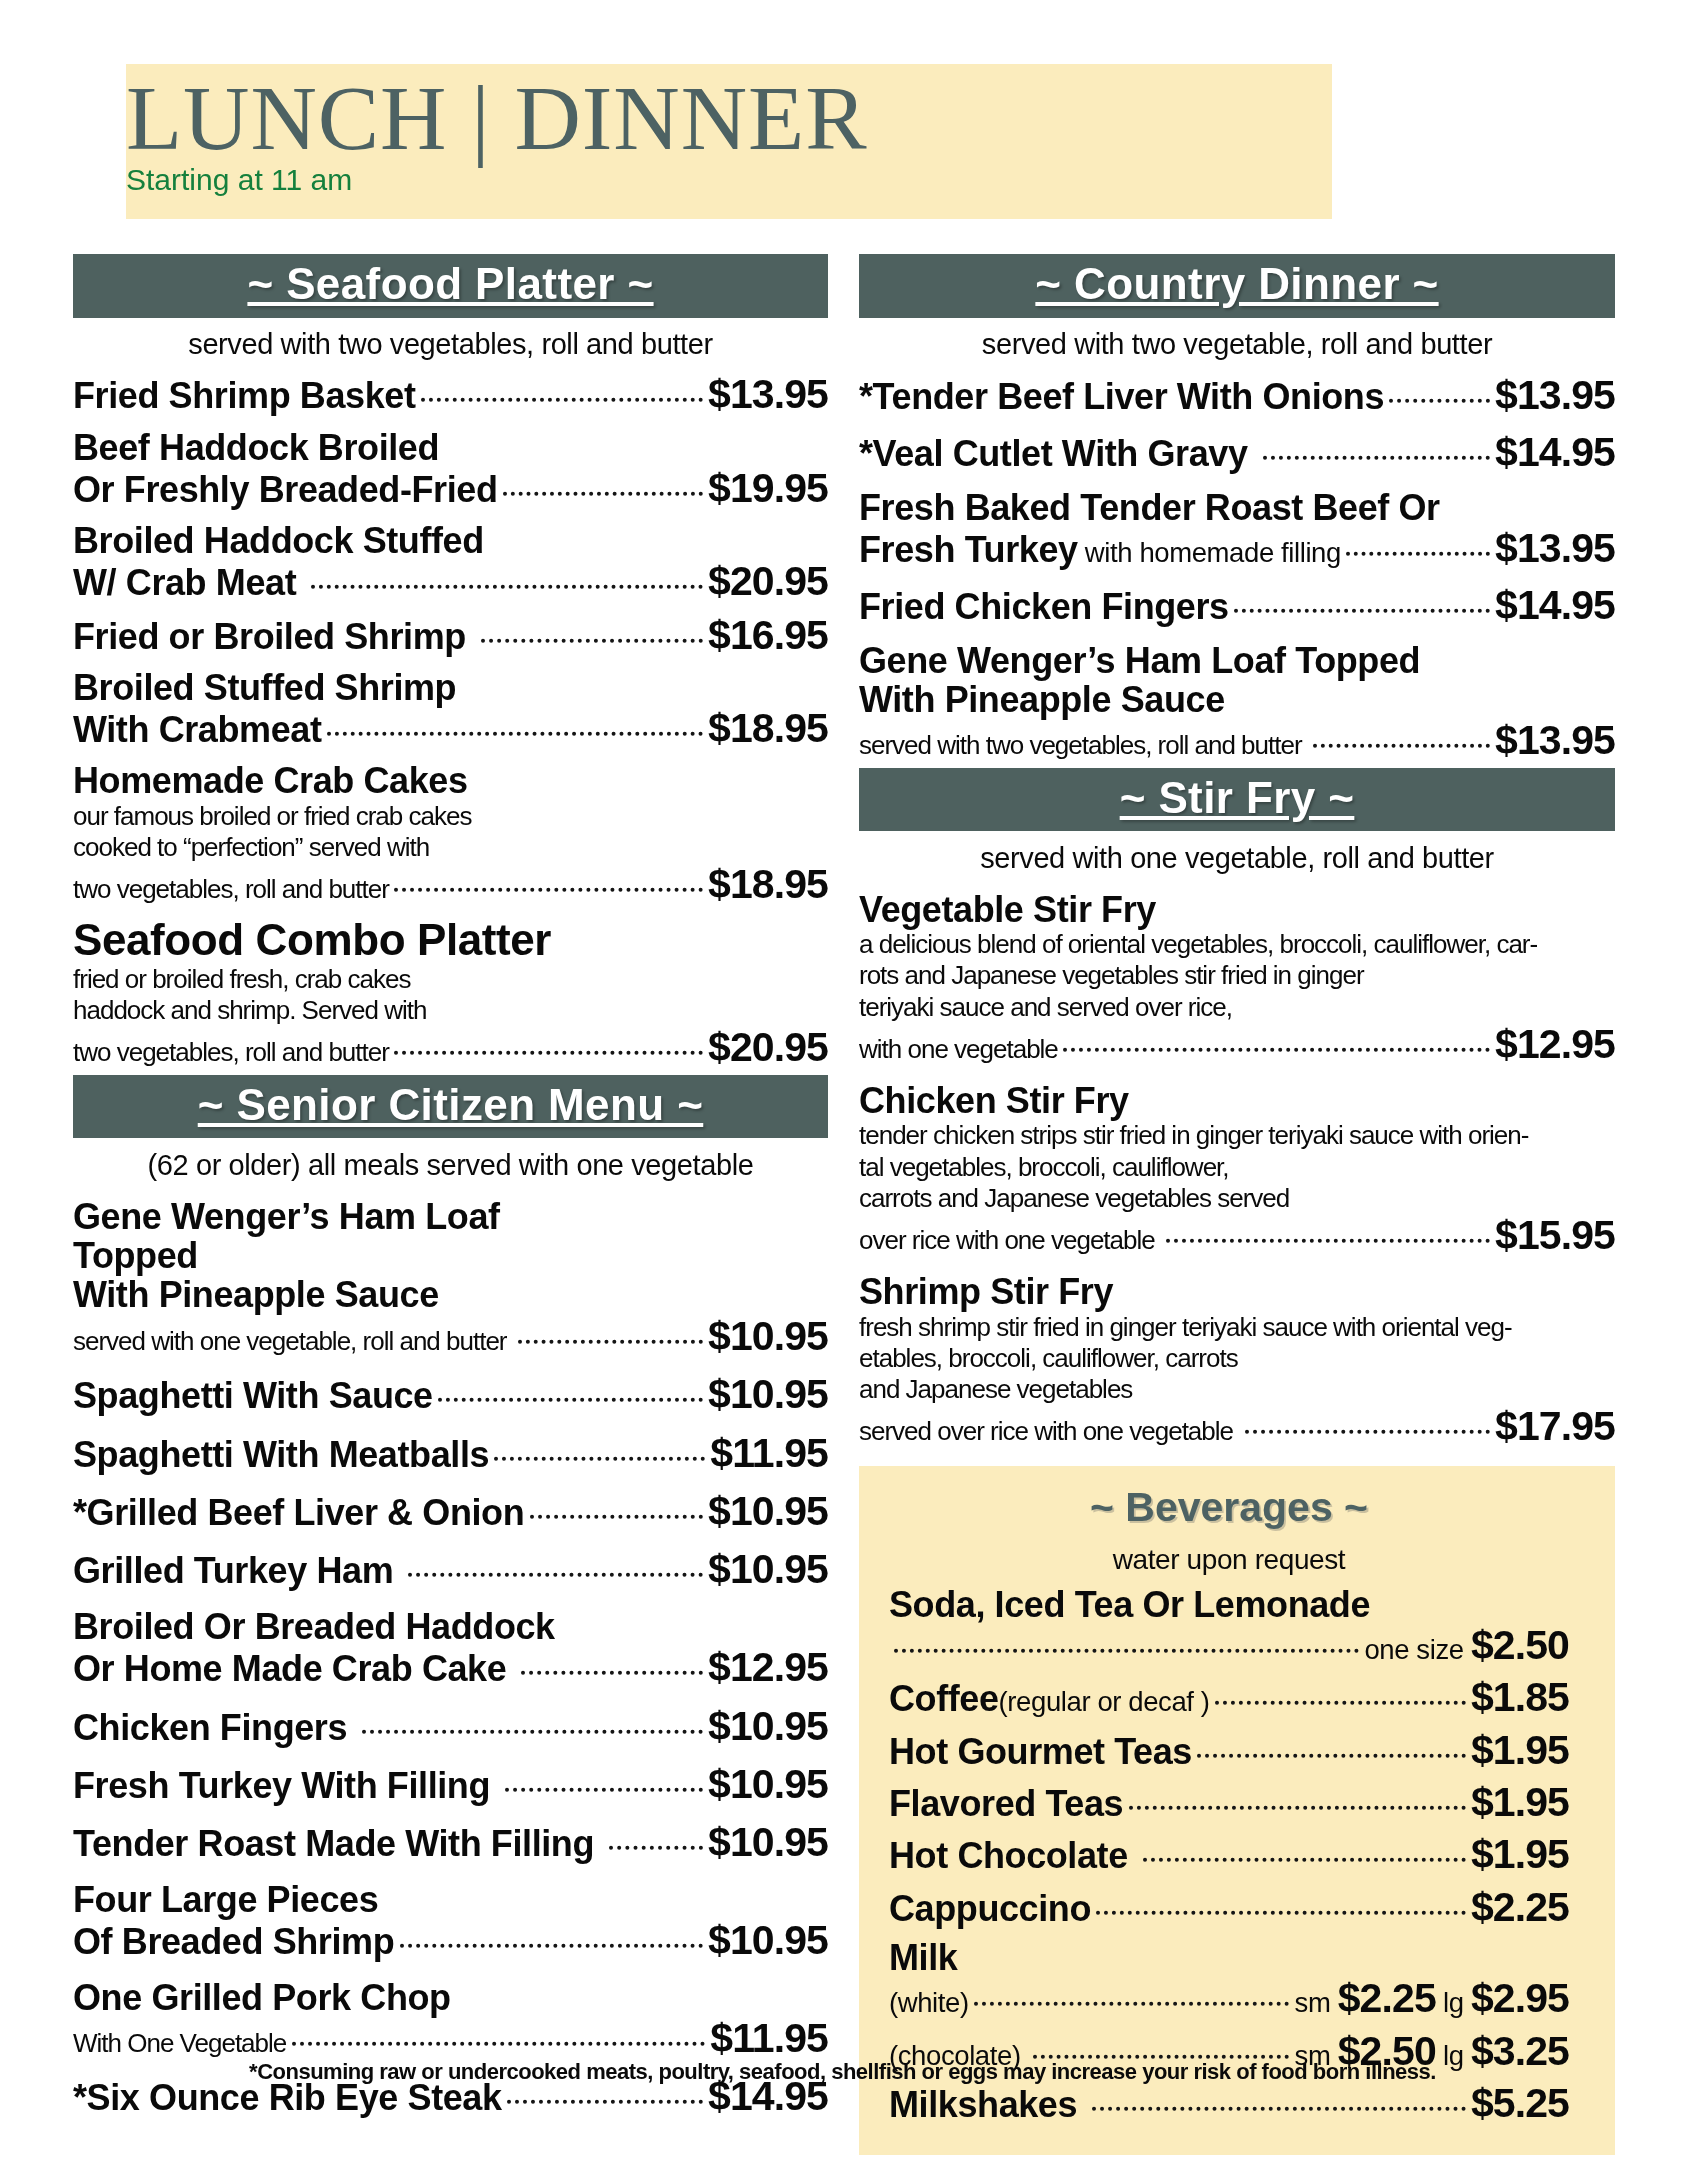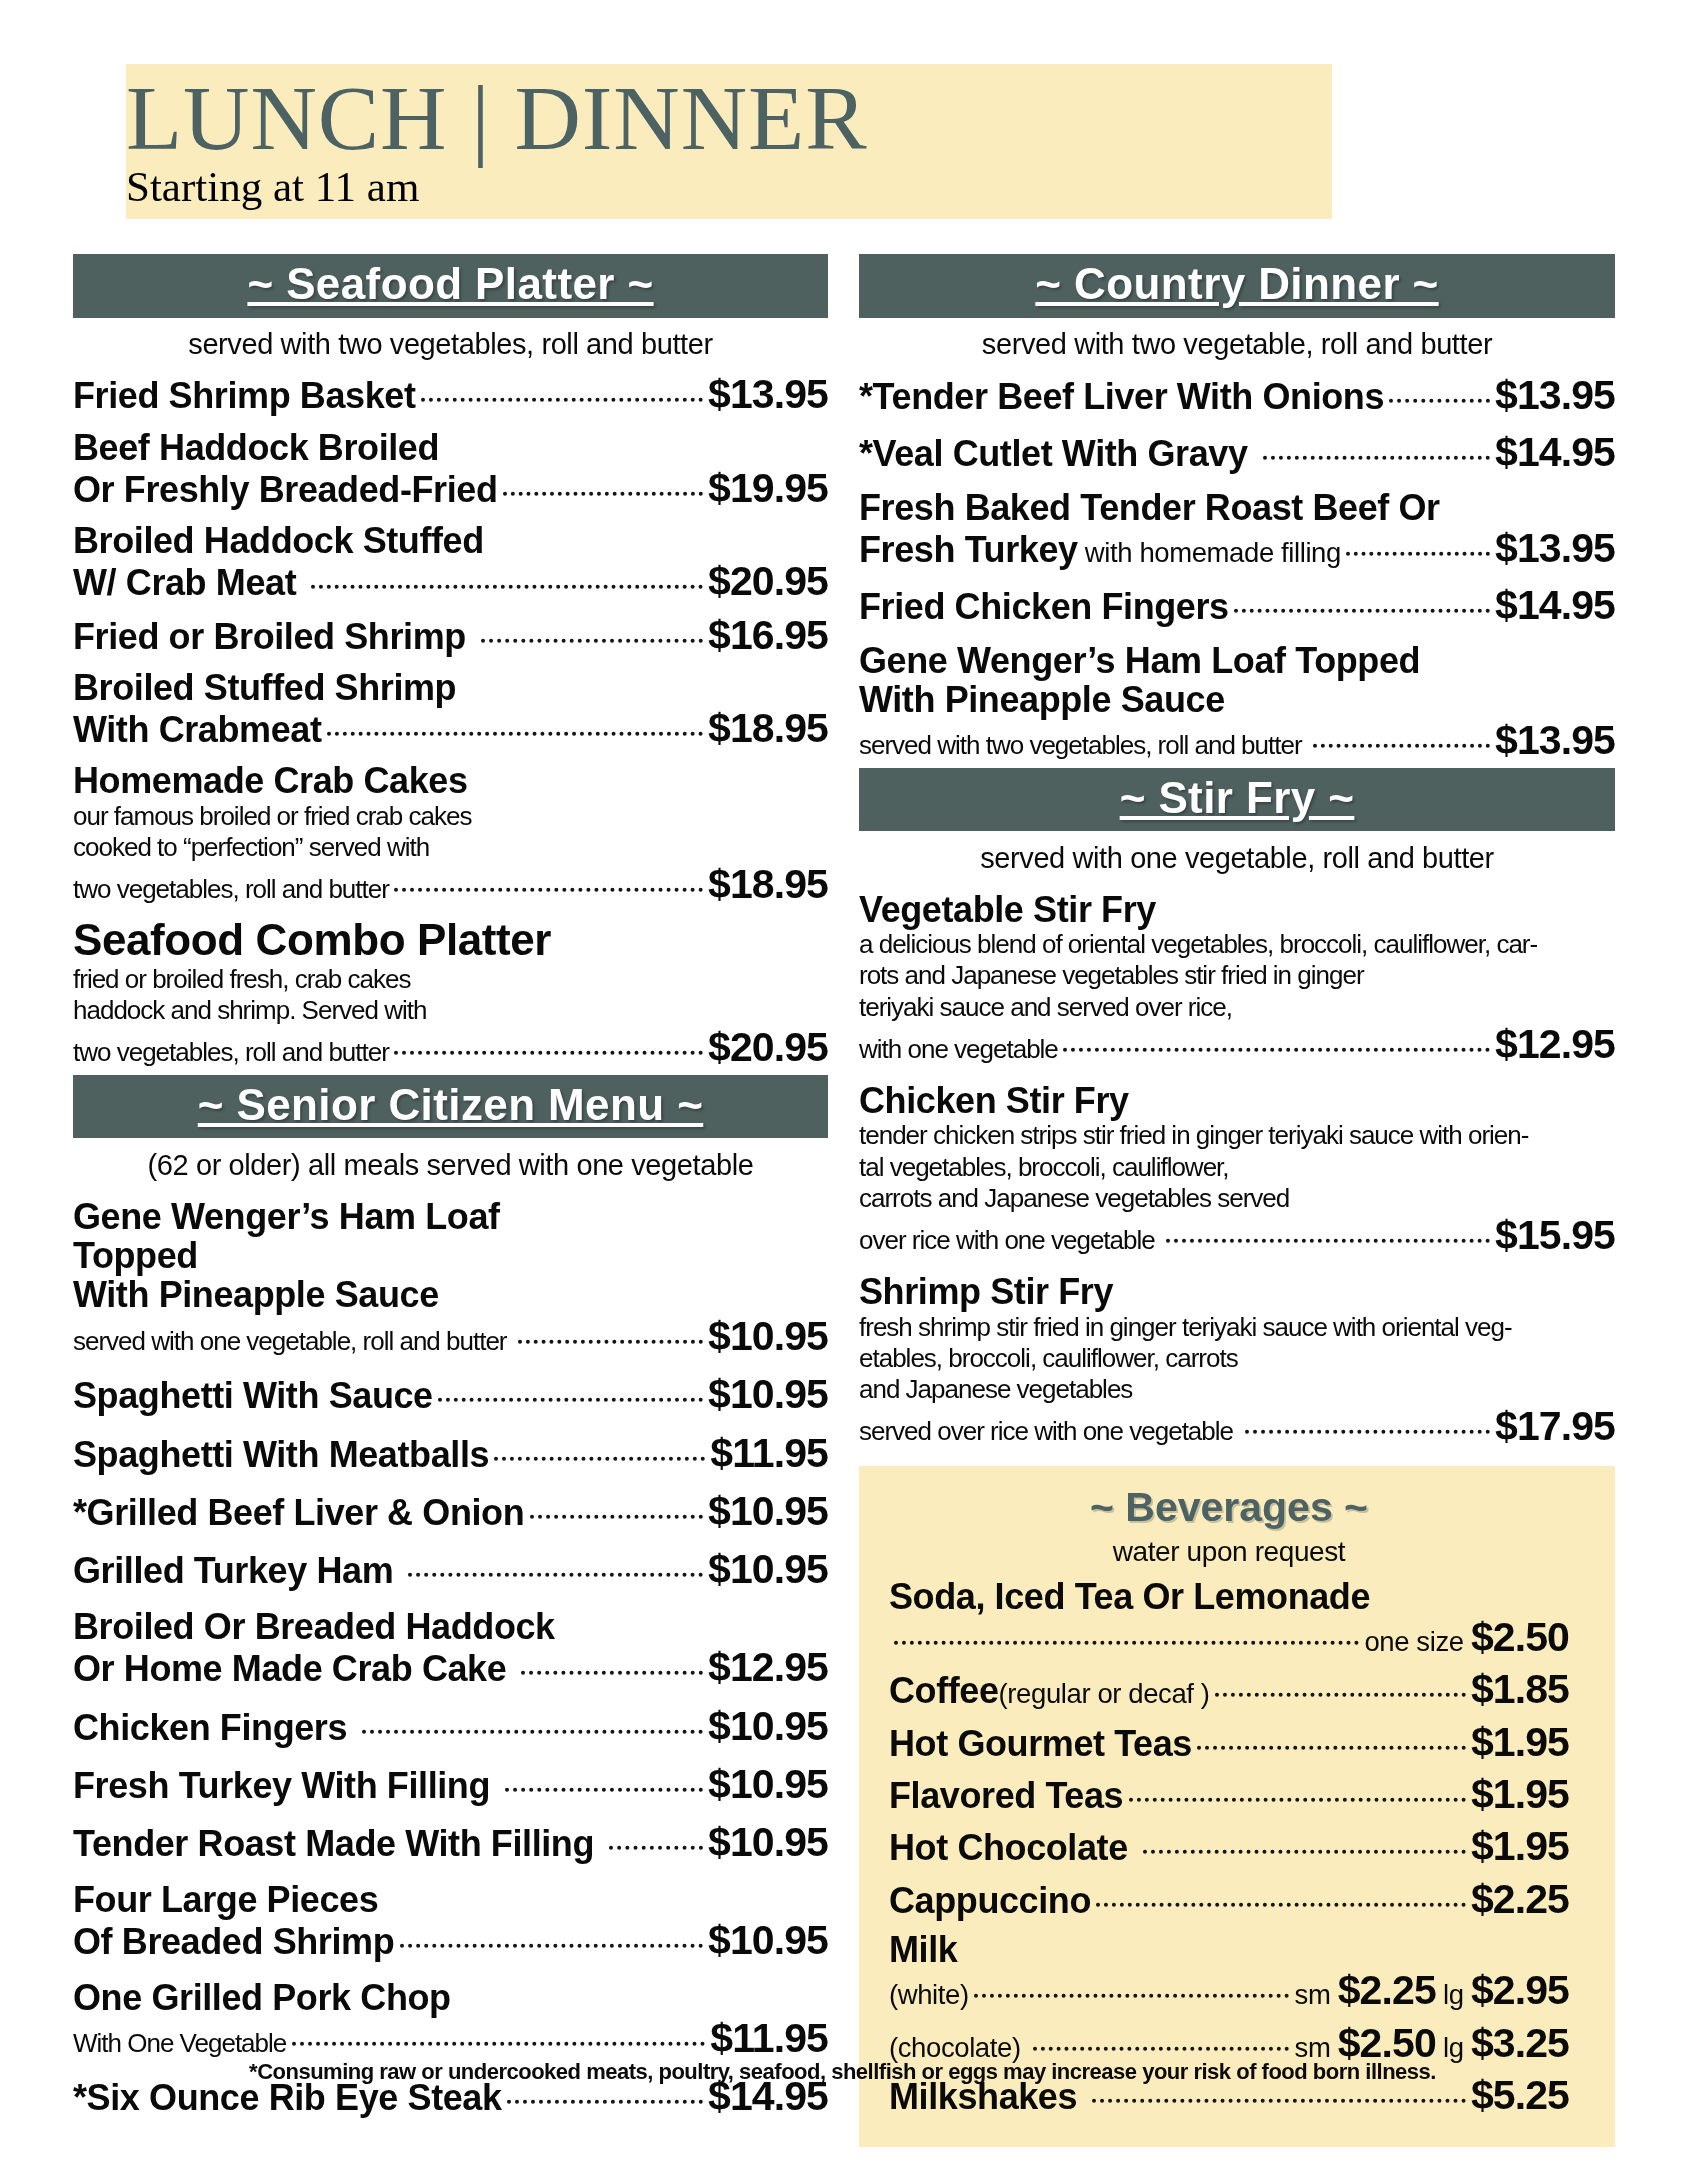--- a/index.html
+++ b/index.html
@@ -18,22 +18,22 @@
   
   .banner{
     position:absolute;left:126px;top:64px;width:1206px;height:155px;
     background:var(--cream);text-align:left;
   }
   .banner-title{
     font-family:"Liberation Serif",serif;font-weight:400;color:var(--title);
     font-size:92px;line-height:1.08;margin-top:5.3px;letter-spacing:0.9px;white-space:nowrap;
   }
   .banner-sub{
-    font-family:Liberation Serif, serif;color:#000000;
-    font-size:43px;line-height:1.0;margin-top:-3.5px;
+    font-family:Liberation Sans, sans-serif;color:#15803d;
+    font-size:30px;line-height:1.0;margin-top:-3.5px;
   }
 
   
   .col{position:absolute;top:254px;}
   .col-left{left:73px;width:755px;}
   .col-right{left:859px;width:756px;}
 
   .band{
     background:var(--slate);color:#fff;text-align:center;
     font-weight:bold;font-size:44px;line-height:1.0;
@@ -69,21 +69,21 @@
 
   
   .bev-panel{
     background:var(--cream);margin-top:17.7px;
     padding:19.5px 46px 30px 30px;
   }
   .bev-title{
     text-align:center;color:var(--title);font-weight:bold;font-size:41px;
     line-height:1.05;text-shadow:1.8px 1.8px 0 rgba(90,90,90,.30);
   }
-  .bev-sub{text-align:center;font-size:28px;letter-spacing:-0.4px;margin-top:7px;}
+  .bev-sub{text-align:center;font-size:28px;letter-spacing:-0.4px;margin-top:15px;}
   .bev-items .item{margin-top:8.9px;}
 
   
   .footer{
     position:absolute;left:0;top:2059px;width:1685px;text-align:center;
     font-weight:bold;font-size:22px;letter-spacing:-0.5px;white-space:nowrap;
   }
 </style>
 </head>
 <body>

